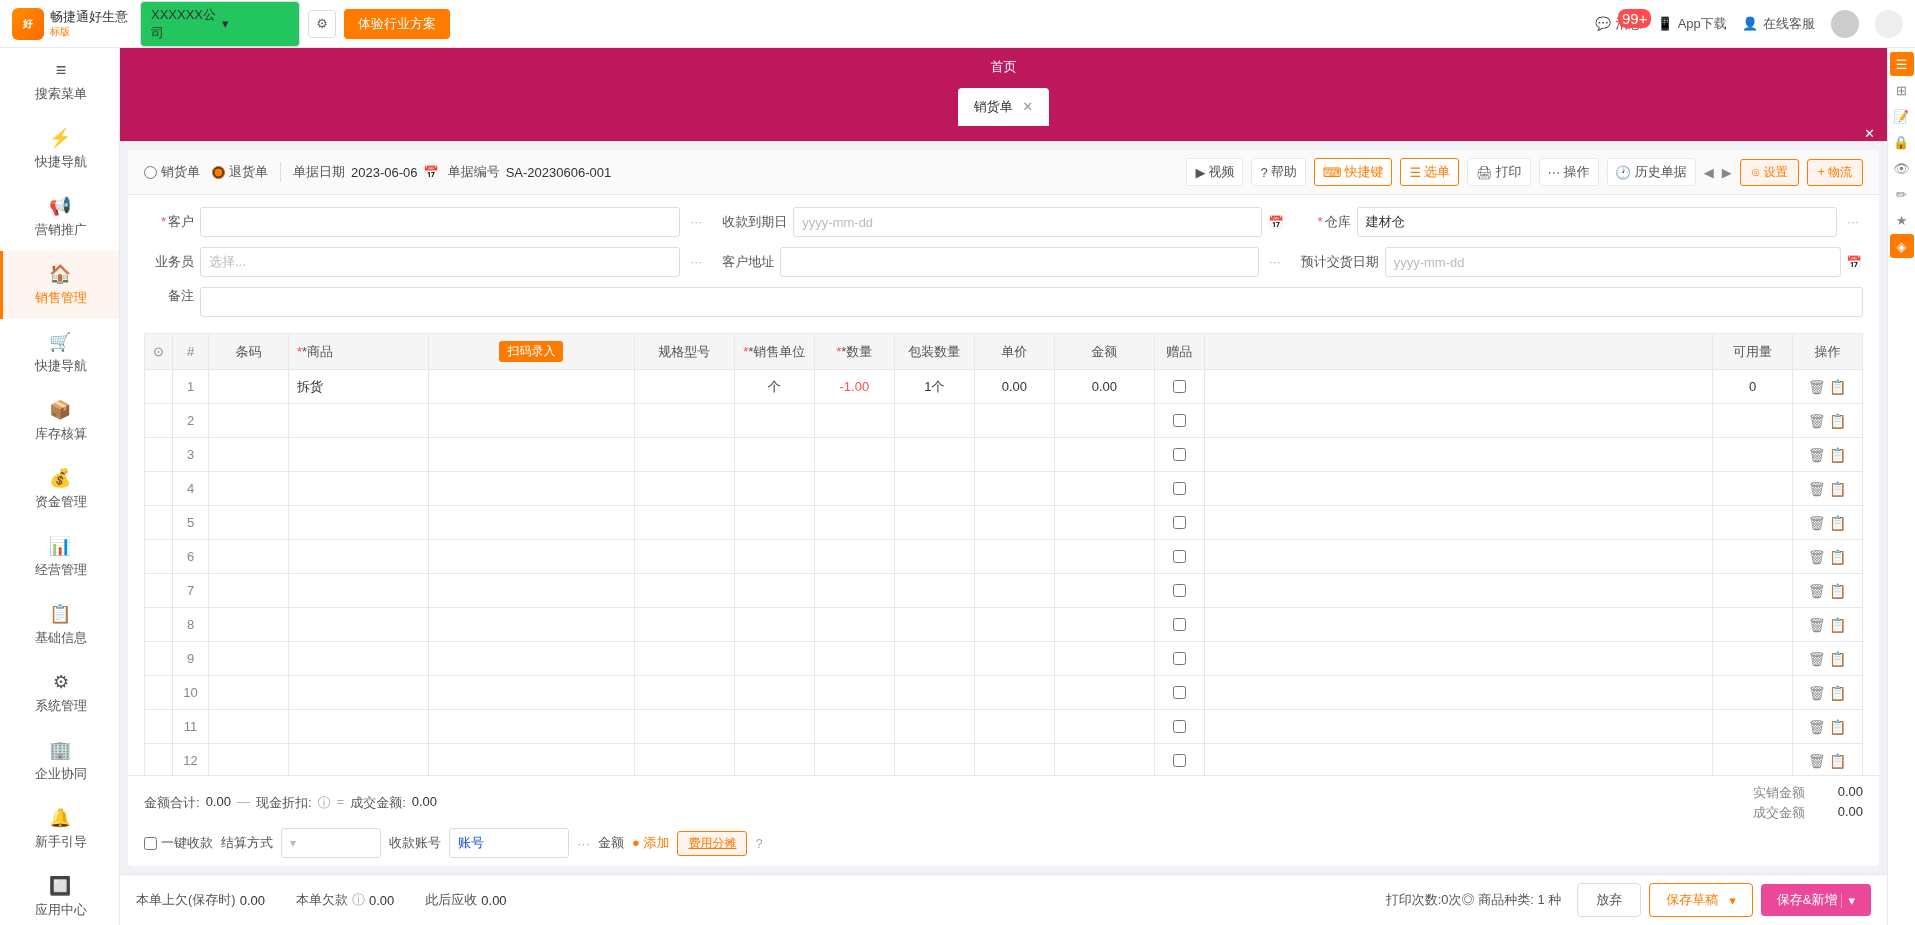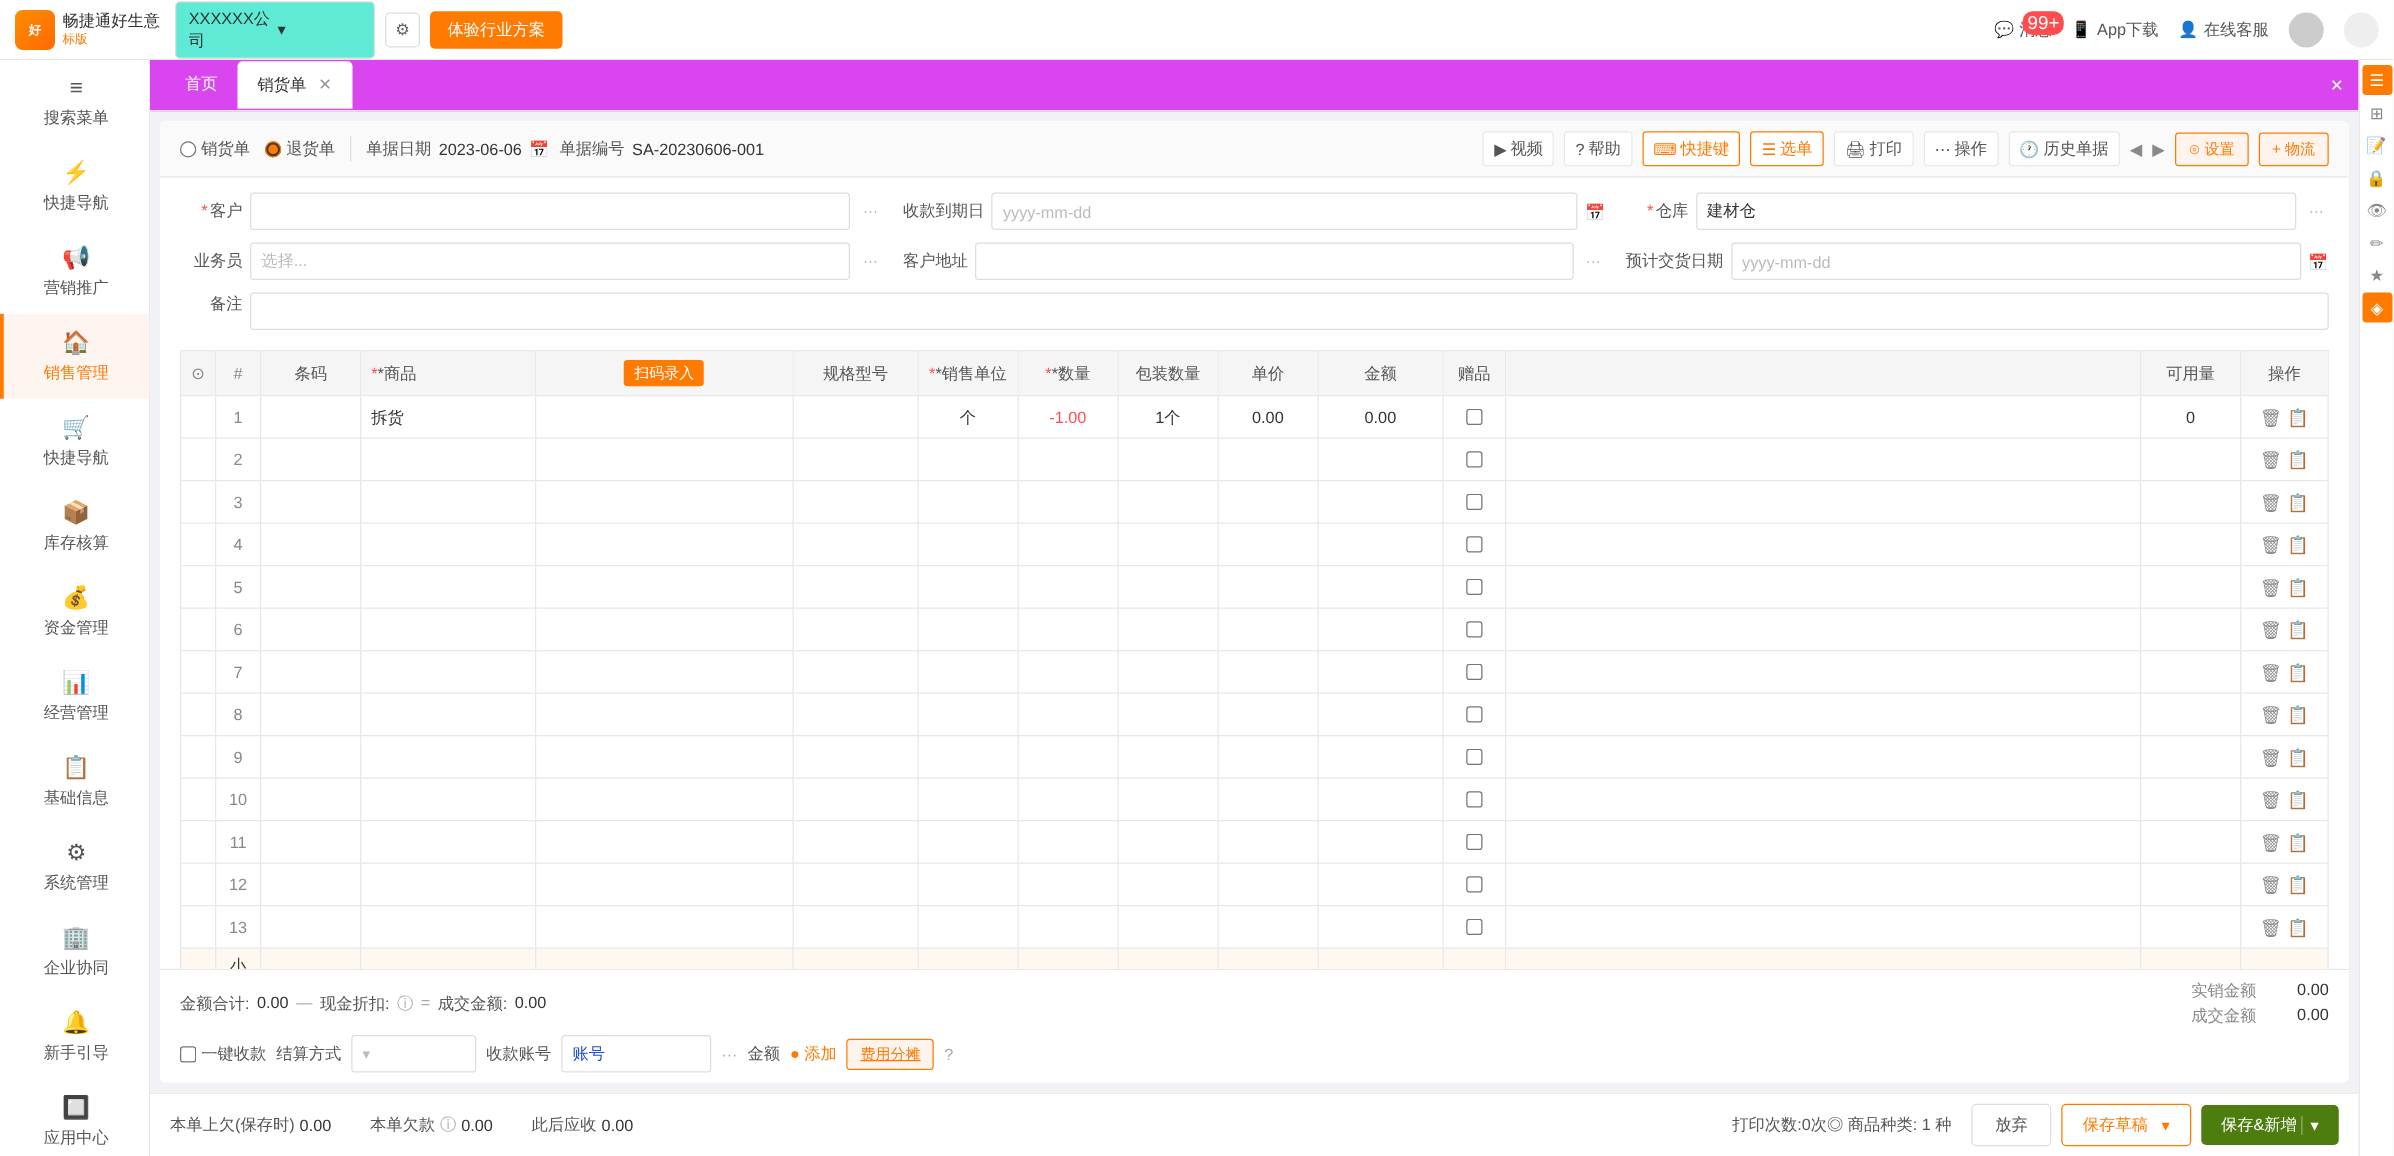--- a/index.html
+++ b/index.html
@@ -29,21 +29,21 @@
       display: flex; align-items: center; justify-content: center;
       color: #fff; font-weight: bold; font-size: 10px;
     }
     .brand-text { font-size: 11px; color: #333; line-height: 1.3; }
     .brand-text span { display: block; }
     .company-selector {
       display: flex; align-items: center; gap: 4px;
       border: 1px solid #ddd; border-radius: 4px;
       padding: 4px 10px;
       cursor: pointer; min-width: 160px;
-      background: #5eead4;
+      background: #22c55e;
     }
     .company-selector span { flex: 1; color: #333; font-size: 13px; }
     .gear-btn {
       width: 28px; height: 28px;
       border: 1px solid #ddd; border-radius: 4px;
       display: flex; align-items: center; justify-content: center;
       cursor: pointer; color: #666;
     }
     .trial-btn {
       background: #ff7a00; color: #fff;
@@ -296,21 +296,21 @@
     .btn-discard {
       border: 1px solid #ddd; background: #fff; color: #555;
       padding: 7px 18px; border-radius: 4px; cursor: pointer; font-size: 13px;
     }
     .btn-save-draft {
       border: 1px solid #ff7a00; background: #fff; color: #ff7a00;
       padding: 7px 16px; border-radius: 4px; cursor: pointer; font-size: 13px;
       display: flex; align-items: center; gap: 4px;
     }
     .btn-save-new {
-      border: none; background: #4d7c0f; color: #fff;
+      border: none; background: #ec4899; color: #fff;
       padding: 7px 16px; border-radius: 4px; cursor: pointer; font-size: 13px;
       display: flex; align-items: center; gap: 4px;
     }
     .split-btn-arrow {
       border-left: 1px solid rgba(255,255,255,0.4);
       padding-left: 6px; cursor: pointer;
     }
 
     
     .right-panel {
@@ -430,21 +430,21 @@
     </div>
     <div class="sidebar-item">
       <span class="sidebar-icon">🔲</span>
       <span>应用中心</span>
     </div>
 
   </div>
 
   <div class="content-area">
 
-    <div class="tab-bar" style="background:#d946ef;">
+    <div class="tab-bar" style="background:#be185d;flex-direction:column;">
       <div class="tab-item" style="color:#fff; border-bottom-color:transparent; padding:10px 16px;">
         <span>首页</span>
       </div>
       <div class="tab-item active" style="background:#fff; color:#333; border-radius:4px 4px 0 0; border-bottom:none; padding:10px 16px;">
         <span>销货单</span>
         <span class="tab-close">✕</span>
       </div>
       <div class="tab-bar-actions">
         <span style="color:#fff;cursor:pointer;margin-left:8px;">✕</span>
       </div>

